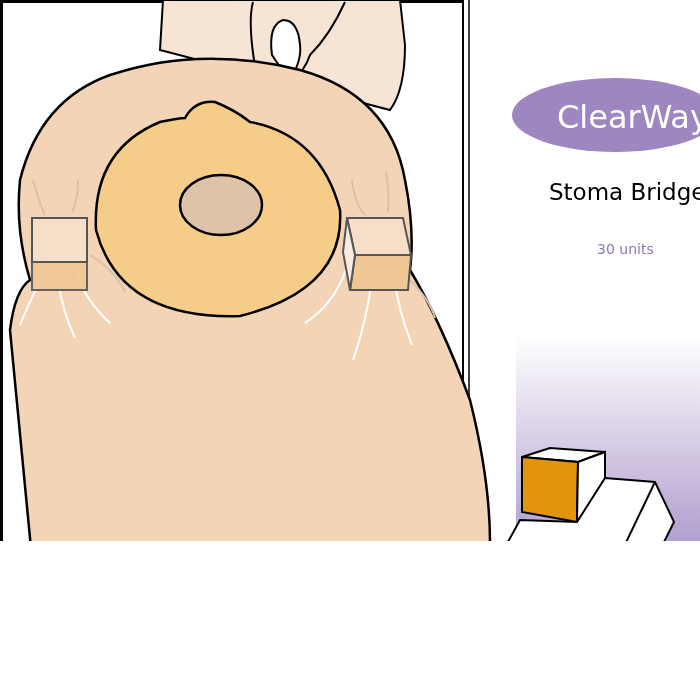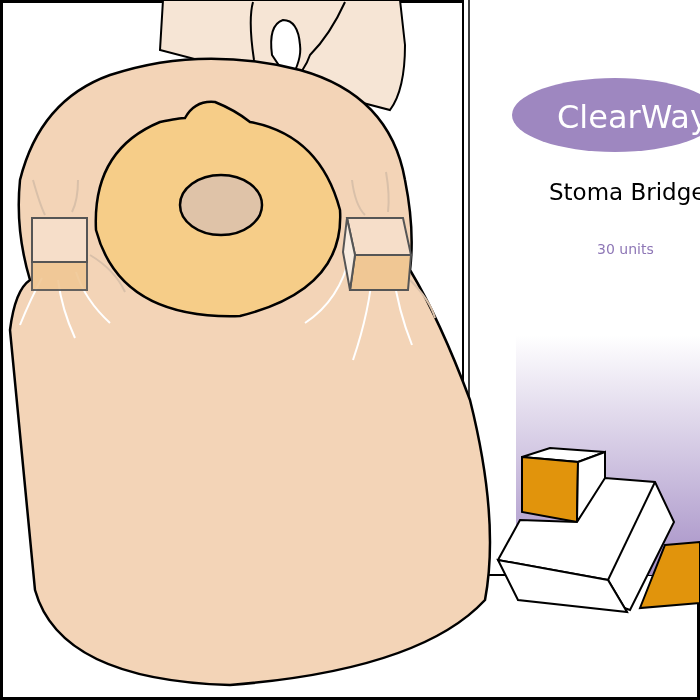--- a/index.html
+++ b/index.html
@@ -1,16 +1,16 @@
 <!DOCTYPE html>
 <html><head>
 <meta charset="utf-8">
 <style>
   html,body{margin:0;padding:0;background:#fff;}
-  #stage{position:relative;width:700px;height:700px;overflow:hidden;background:#15803d;}
+  #stage{position:relative;width:700px;height:541px;overflow:hidden;background:#15803d;}
   svg{position:absolute;left:0;top:0;}
   .brand{font-family:"DejaVu Sans","Liberation Sans",sans-serif;}
 </style>
 </head>
 <body>
 
 <div id="stage">
 <svg width="700" height="700" viewBox="0 0 700 700">
   <defs>
     <linearGradient id="boxgrad" x1="0" y1="0" x2="0" y2="1">

